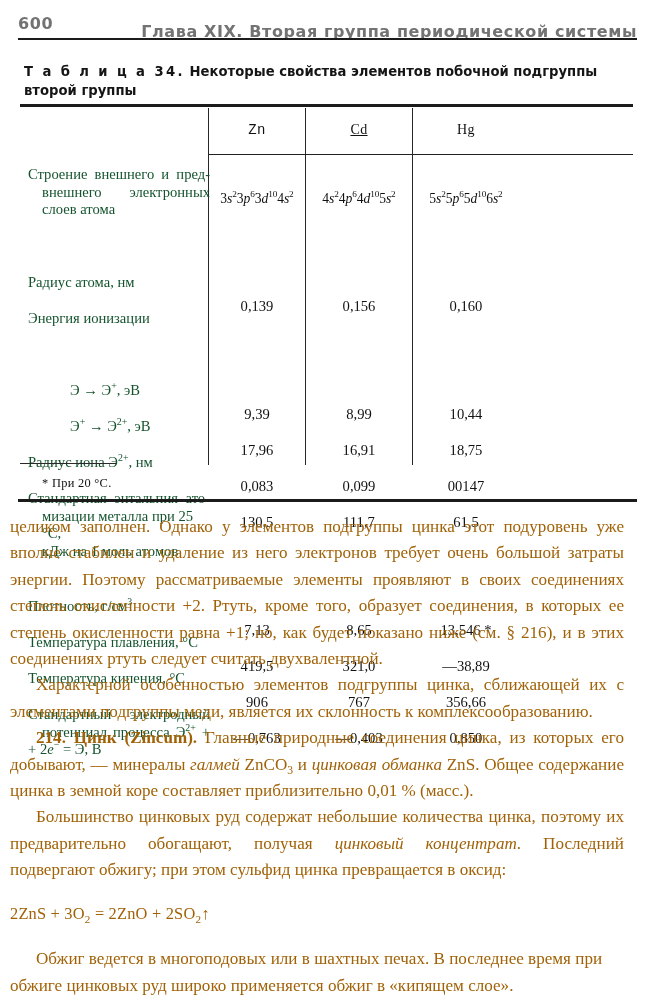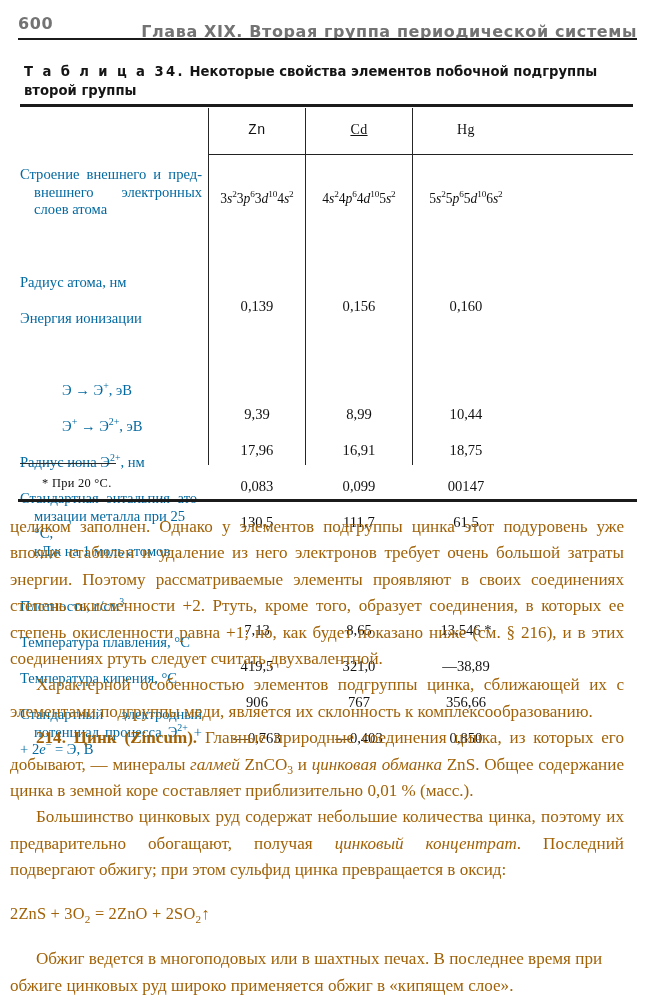--- a/index.html
+++ b/index.html
@@ -122,25 +122,25 @@
     left: 20px;
     top: 166px;
     width: 613px;
   }
   .trow {
     position: relative;
     width: 613px;
   }
   .lab {
     position: absolute;
-    left: 0;
+    left: 8px;
     width: 182px;
     font-size: 14.6px;
     line-height: 17.6px;
-    color: #0369a1;
+    color: #14532d;
   }
   .lab .just {
     display: block;
     text-align: justify;
     text-align-last: justify;
   }
   .lab .cont {
     display: block;
     margin-left: 14px;
     text-align: justify;

